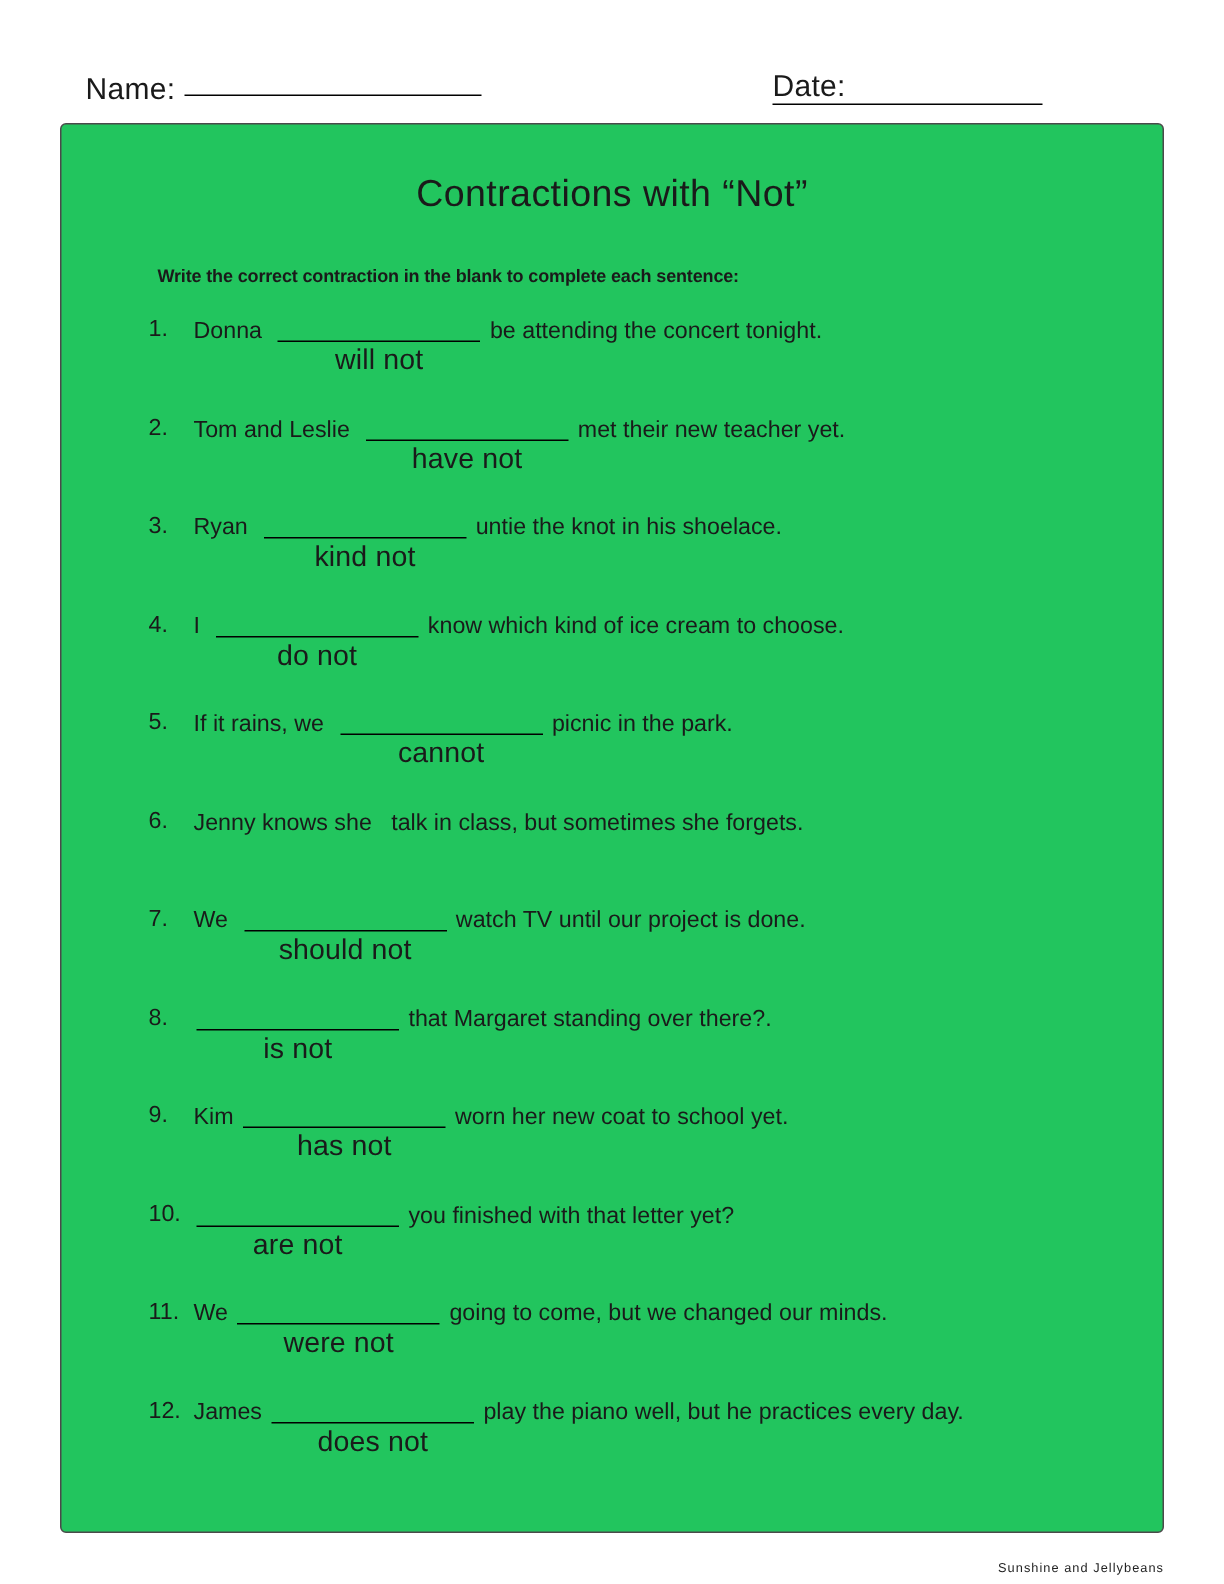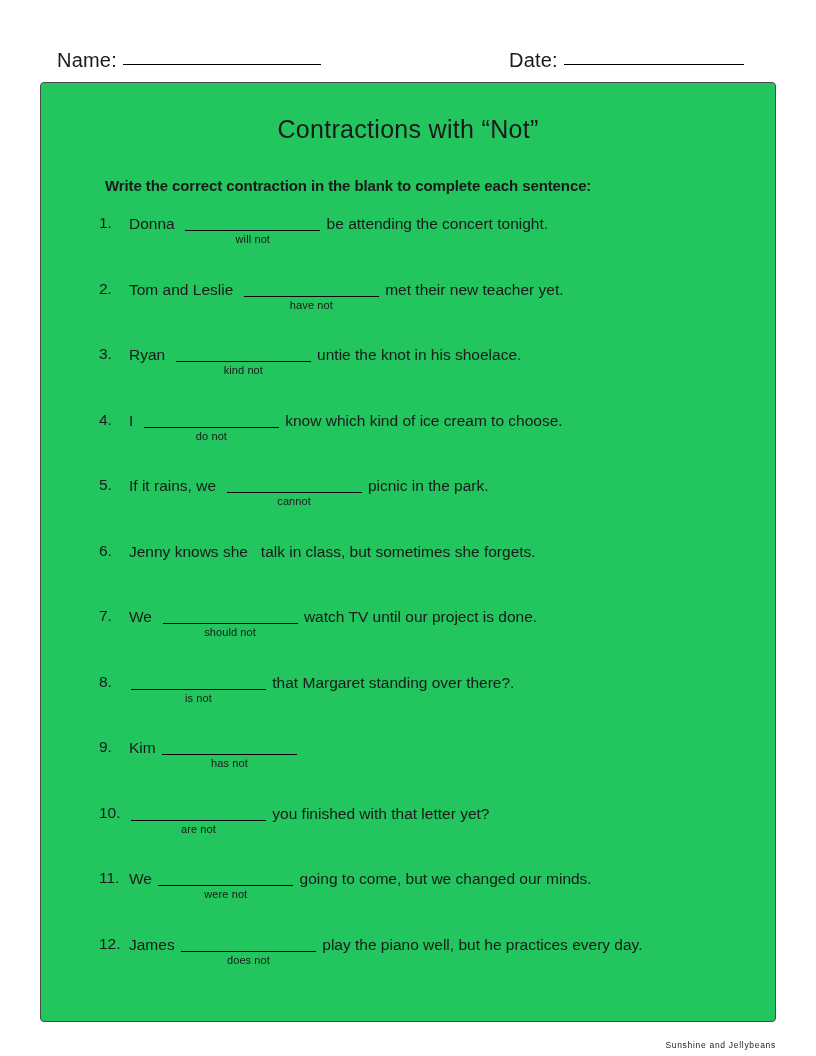--- a/index.html
+++ b/index.html
@@ -33,20 +33,21 @@
     bottom: 0;
     display: flex;
     align-items: baseline;
   }
   .date-group {
     position: absolute;
     left: 509px;
     bottom: 0;
     display: flex;
     align-items: baseline;
+    flex-direction: column;
   }
   .field-label {
     font-size: 20px;
     font-weight: 400;
     letter-spacing: 0.2px;
     white-space: pre;
   }
   .field-rule {
     display: inline-block;
     border-bottom: 1.6px solid #000;
@@ -73,21 +74,21 @@
 
   .title {
     text-align: center;
     font-size: 25px;
     font-weight: 400;
     letter-spacing: 0.3px;
     margin-top: 32px;
   }
 
   .instructions {
-    font-size: 15px;
+    font-size: 12px;
     font-weight: bold;
     margin-top: 33px;
     margin-left: 64px;
     letter-spacing: -0.1px;
   }
 
   
   .questions {
     margin-top: 20px;
     padding: 0;
@@ -125,21 +126,21 @@
     flex: 0 0 auto;
     margin: 0 2px;
   }
   .blank-line {
     width: 100%;
     border-bottom: 1.4px solid #000;
     height: 17px;
     box-sizing: border-box;
   }
   .blank-hint {
-    font-size: 11px;
+    font-size: 19px;
     margin-top: 2px;
     white-space: pre;
     letter-spacing: 0.1px;
   }
 
   
   .credit {
     position: absolute;
     left: 0;
     top: 1024px;
@@ -196,21 +197,21 @@
       <div class="q-row">
         <span class="q-num">7.</span>
         <span class="q-body"><span class="q-pre">We  </span><span class="blank"><span class="blank-line"></span><span class="blank-hint">should not</span></span><span class="q-post"> watch TV until our project is done.</span></span>
       </div>
       <div class="q-row">
         <span class="q-num">8.</span>
         <span class="q-body"><span class="q-pre"></span><span class="blank"><span class="blank-line"></span><span class="blank-hint">is not</span></span><span class="q-post"> that Margaret standing over there?.</span></span>
       </div>
       <div class="q-row">
         <span class="q-num">9.</span>
-        <span class="q-body"><span class="q-pre">Kim </span><span class="blank"><span class="blank-line"></span><span class="blank-hint">has not</span></span></span>
+        <span class="q-body"><span class="q-pre">Kim </span><span class="blank"><span class="blank-line"></span><span class="blank-hint">has not</span></span><span class="q-post"> worn her new coat to school yet.</span></span>
       </div>
       <div class="q-row">
         <span class="q-num">10.</span>
         <span class="q-body"><span class="q-pre"></span><span class="blank"><span class="blank-line"></span><span class="blank-hint">are not</span></span><span class="q-post"> you finished with that letter yet?</span></span>
       </div>
       <div class="q-row">
         <span class="q-num">11.</span>
         <span class="q-body"><span class="q-pre">We </span><span class="blank"><span class="blank-line"></span><span class="blank-hint">were not</span></span><span class="q-post"> going to come, but we changed our minds.</span></span>
       </div>
       <div class="q-row">

